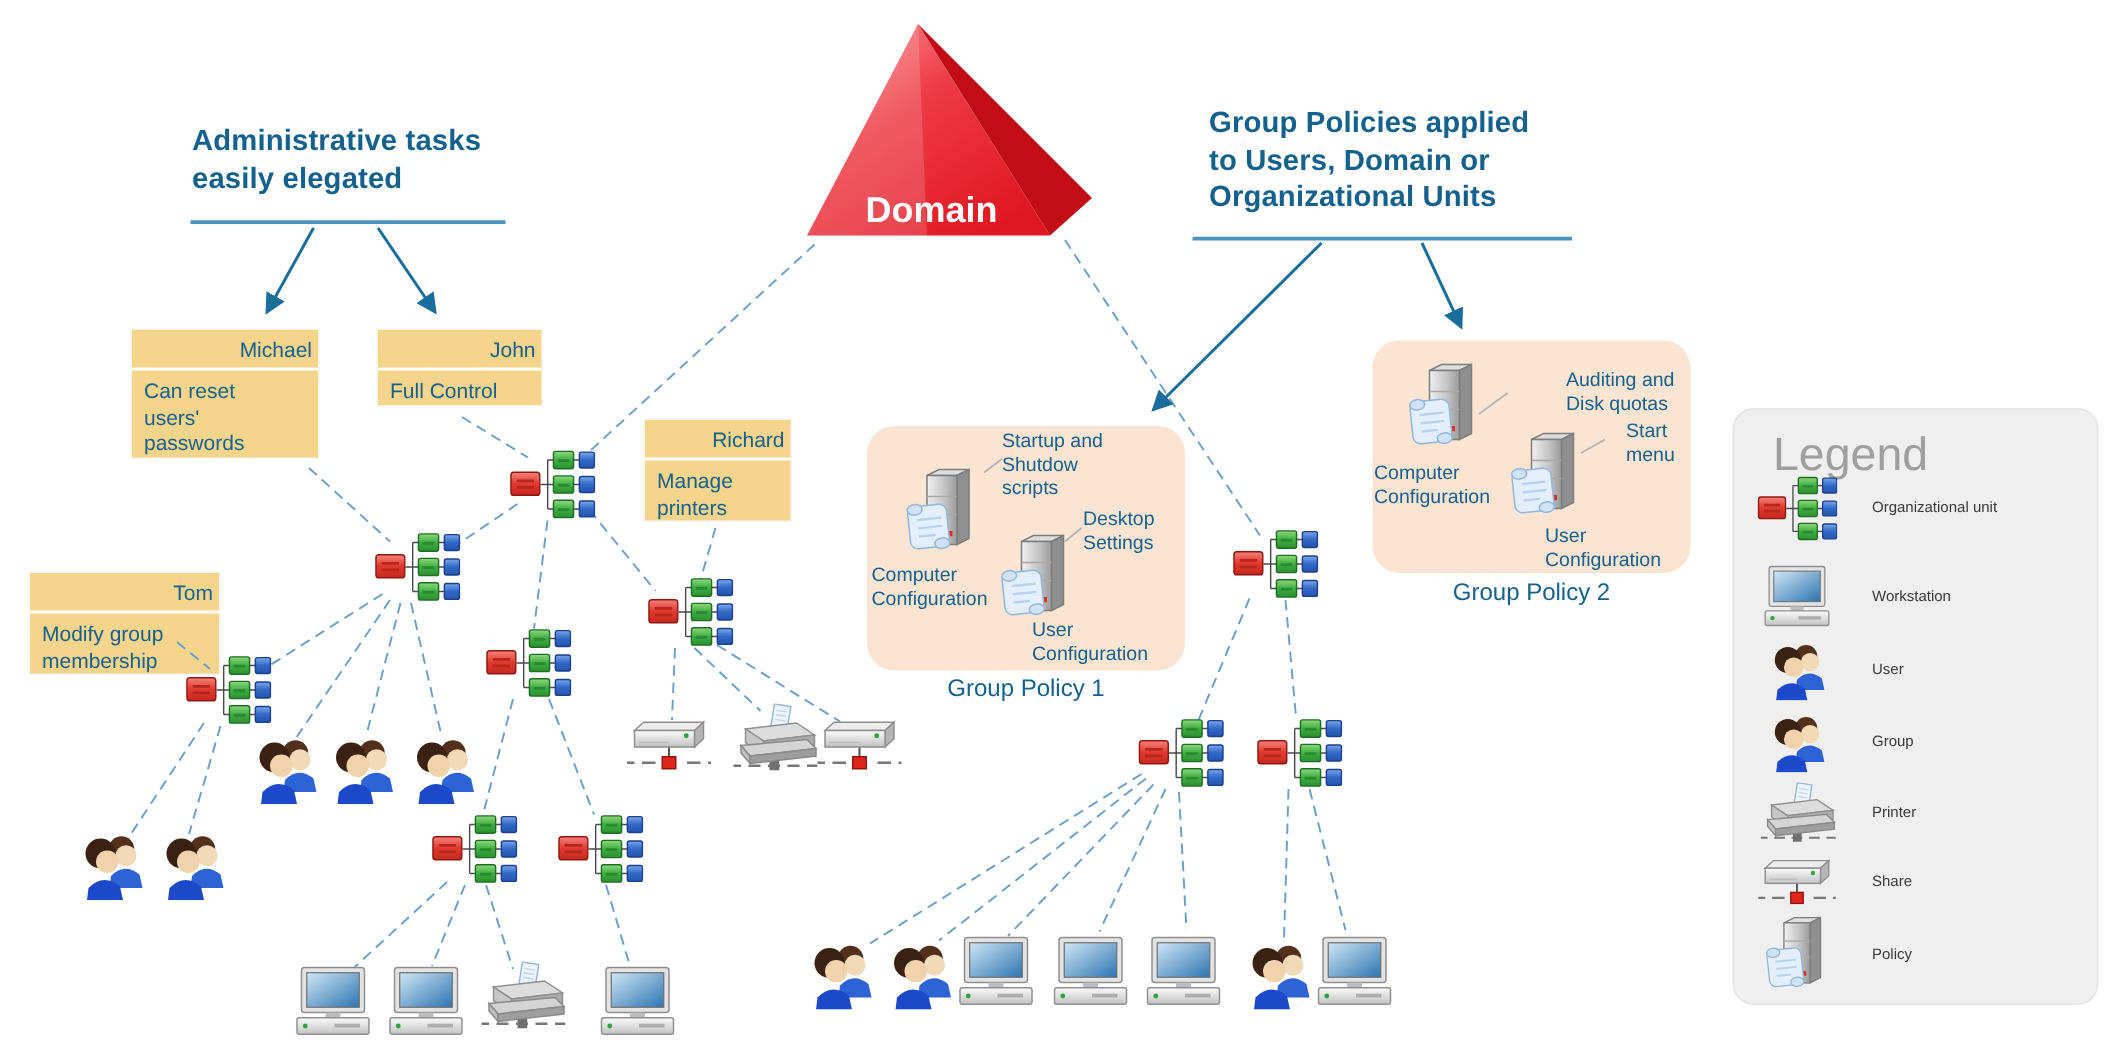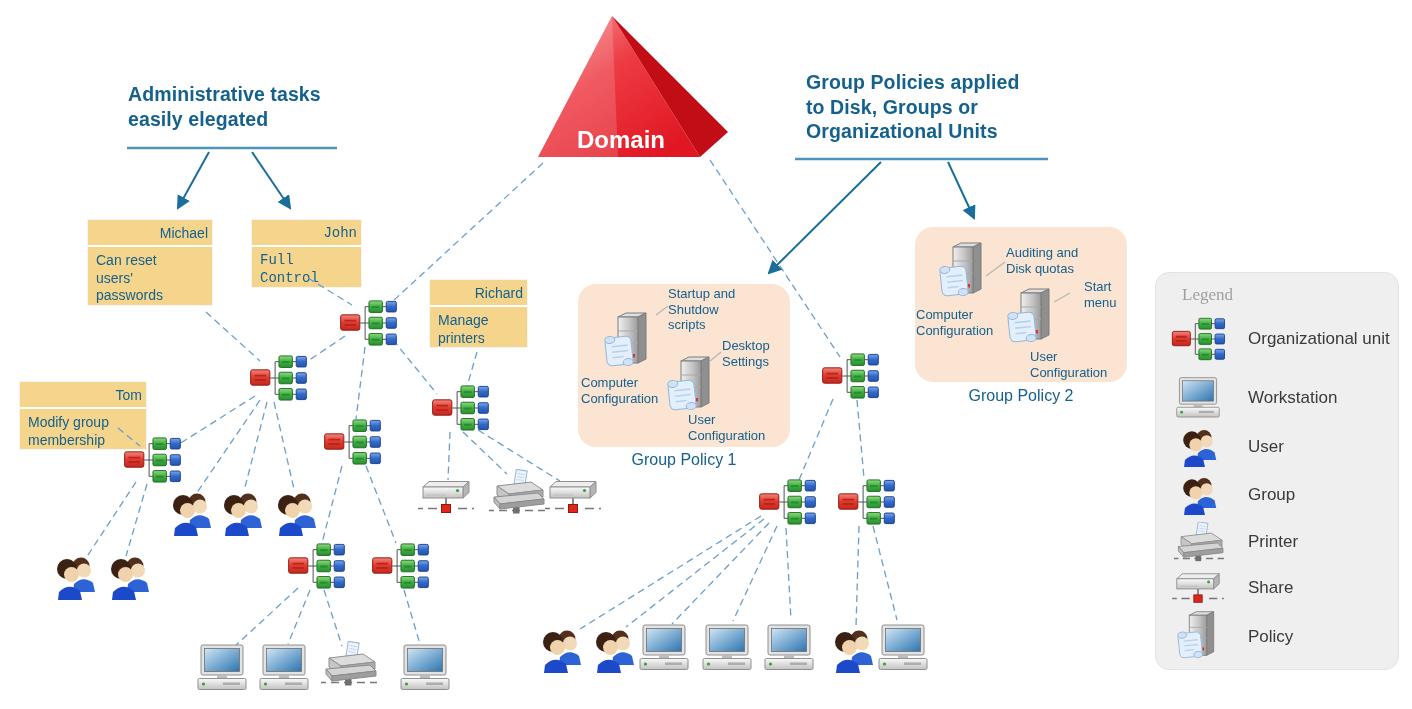--- a/index.html
+++ b/index.html
@@ -13,43 +13,43 @@
         box-shadow:0 0 0 1px rgba(0,0,0,0.04);}
   .note-title{text-align:right;padding:5px 4px 4px;border-bottom:2px solid #ffffff;}
   .note-body{padding:5px 8px 0;line-height:1.25;white-space:pre-line;}
   
   .gp{position:absolute;background:#FBE4D1;border-radius:18px;z-index:1;}
   .gp-label{position:absolute;color:#15618E;font-size:13px;line-height:1.2;white-space:pre-line;z-index:3;}
   .gp-caption{position:absolute;color:#15618E;font-size:16px;text-align:center;z-index:3;}
   
   .legend{position:absolute;left:1155px;top:272px;width:242px;height:396px;background:#EFEFEF;
           border:1px solid #E3E3E3;border-radius:14px;z-index:1;}
-  .legend-title{position:absolute;left:26px;top:12px;font-size:17px;color:#9F9F9F;font-family:Liberation Serif, serif;}
+  .legend-title{position:absolute;left:26px;top:12px;font-size:31px;color:#9F9F9F;}
   .litem{position:absolute;left:0;width:100%;height:0;}
   .licon{position:absolute;left:42px;transform:translate(-50%,-50%);}
-  .llabel{position:absolute;left:92px;transform:translateY(-50%);font-size:17px;color:#3A3A3A;white-space:nowrap;}
+  .llabel{position:absolute;left:92px;transform:translateY(-50%);font-size:10px;color:#3A3A3A;white-space:nowrap;}
   
   #diagram{position:absolute;left:0;top:0;z-index:2;}
   .lnk{stroke:#6B9FCA;stroke-width:1.3;stroke-dasharray:7 4.5;fill:none;}
   .co{stroke:#B5B5B5;stroke-width:1.2;fill:none;}
   .arr{stroke:#1B6E9C;stroke-width:2;fill:none;}
   .rule{stroke:#4E93BB;stroke-width:2.5;fill:none;}
 </style>
 </head>
 <body>
 
 <div class="canvas">
 
   <div class="note" style="left:88px;top:220px;width:124px;">
     <div class="note-title">Michael</div>
     <div class="note-body">Can reset
 users'
 passwords</div>
   </div>
-  <div class="note" style="left:252px;top:220px;width:109px;font-family:Liberation Mono, monospace;">
+  <div class="note" style="left:252px;top:220px;width:109px;">
     <div class="note-title">John</div>
     <div class="note-body">Full Control</div>
   </div>
   <div class="note" style="left:20px;top:342px;width:126px;margin-top:40px;">
     <div class="note-title">Tom</div>
     <div class="note-body">Modify group
 membership</div>
   </div>
   <div class="note" style="left:430px;top:280px;width:97px;">
     <div class="note-title">Richard</div>
@@ -307,35 +307,35 @@
         <use href="#i-policy" x="604" y="311" width="48" height="62"></use>
         <use href="#i-policy" x="667" y="355" width="48" height="62"></use>
         <use href="#i-policy" x="939" y="241" width="48" height="62"></use>
         <use href="#i-policy" x="1007" y="287" width="48" height="62"></use>
       </g>
   </svg>
 
   <div class="heading" style="left:128px;top:82px;">Administrative tasks
 easily elegated</div>
   <div class="heading" style="left:806px;top:70px;">Group Policies applied
-to Disk, Groups or
+to Users, Domain or
 Organizational Units</div>
 
   <div class="gp-label" style="left:668px;top:286px;">Startup and
 Shutdow
 scripts</div>
   <div class="gp-label" style="left:722px;top:338px;">Desktop
 Settings</div>
   <div class="gp-label" style="left:581px;top:375px;">Computer
 Configuration</div>
   <div class="gp-label" style="left:688px;top:412px;">User
 Configuration</div>
   <div class="gp-caption" style="left:578px;top:451px;width:212px;">Group Policy 1</div>
 
-  <div class="gp-label" style="left:1006px;top:245px;">Auditing and
+  <div class="gp-label" style="left:1044px;top:245px;">Auditing and
 Disk quotas</div>
   <div class="gp-label" style="left:1071px;top:279px;margin-left:13px;">Start
 menu</div>
   <div class="gp-label" style="left:916px;top:307px;">Computer
 Configuration</div>
   <div class="gp-label" style="left:1030px;top:349px;">User
 Configuration</div>
   <div class="gp-caption" style="left:915px;top:387px;width:212px;">Group Policy 2</div>
 
 </div>

